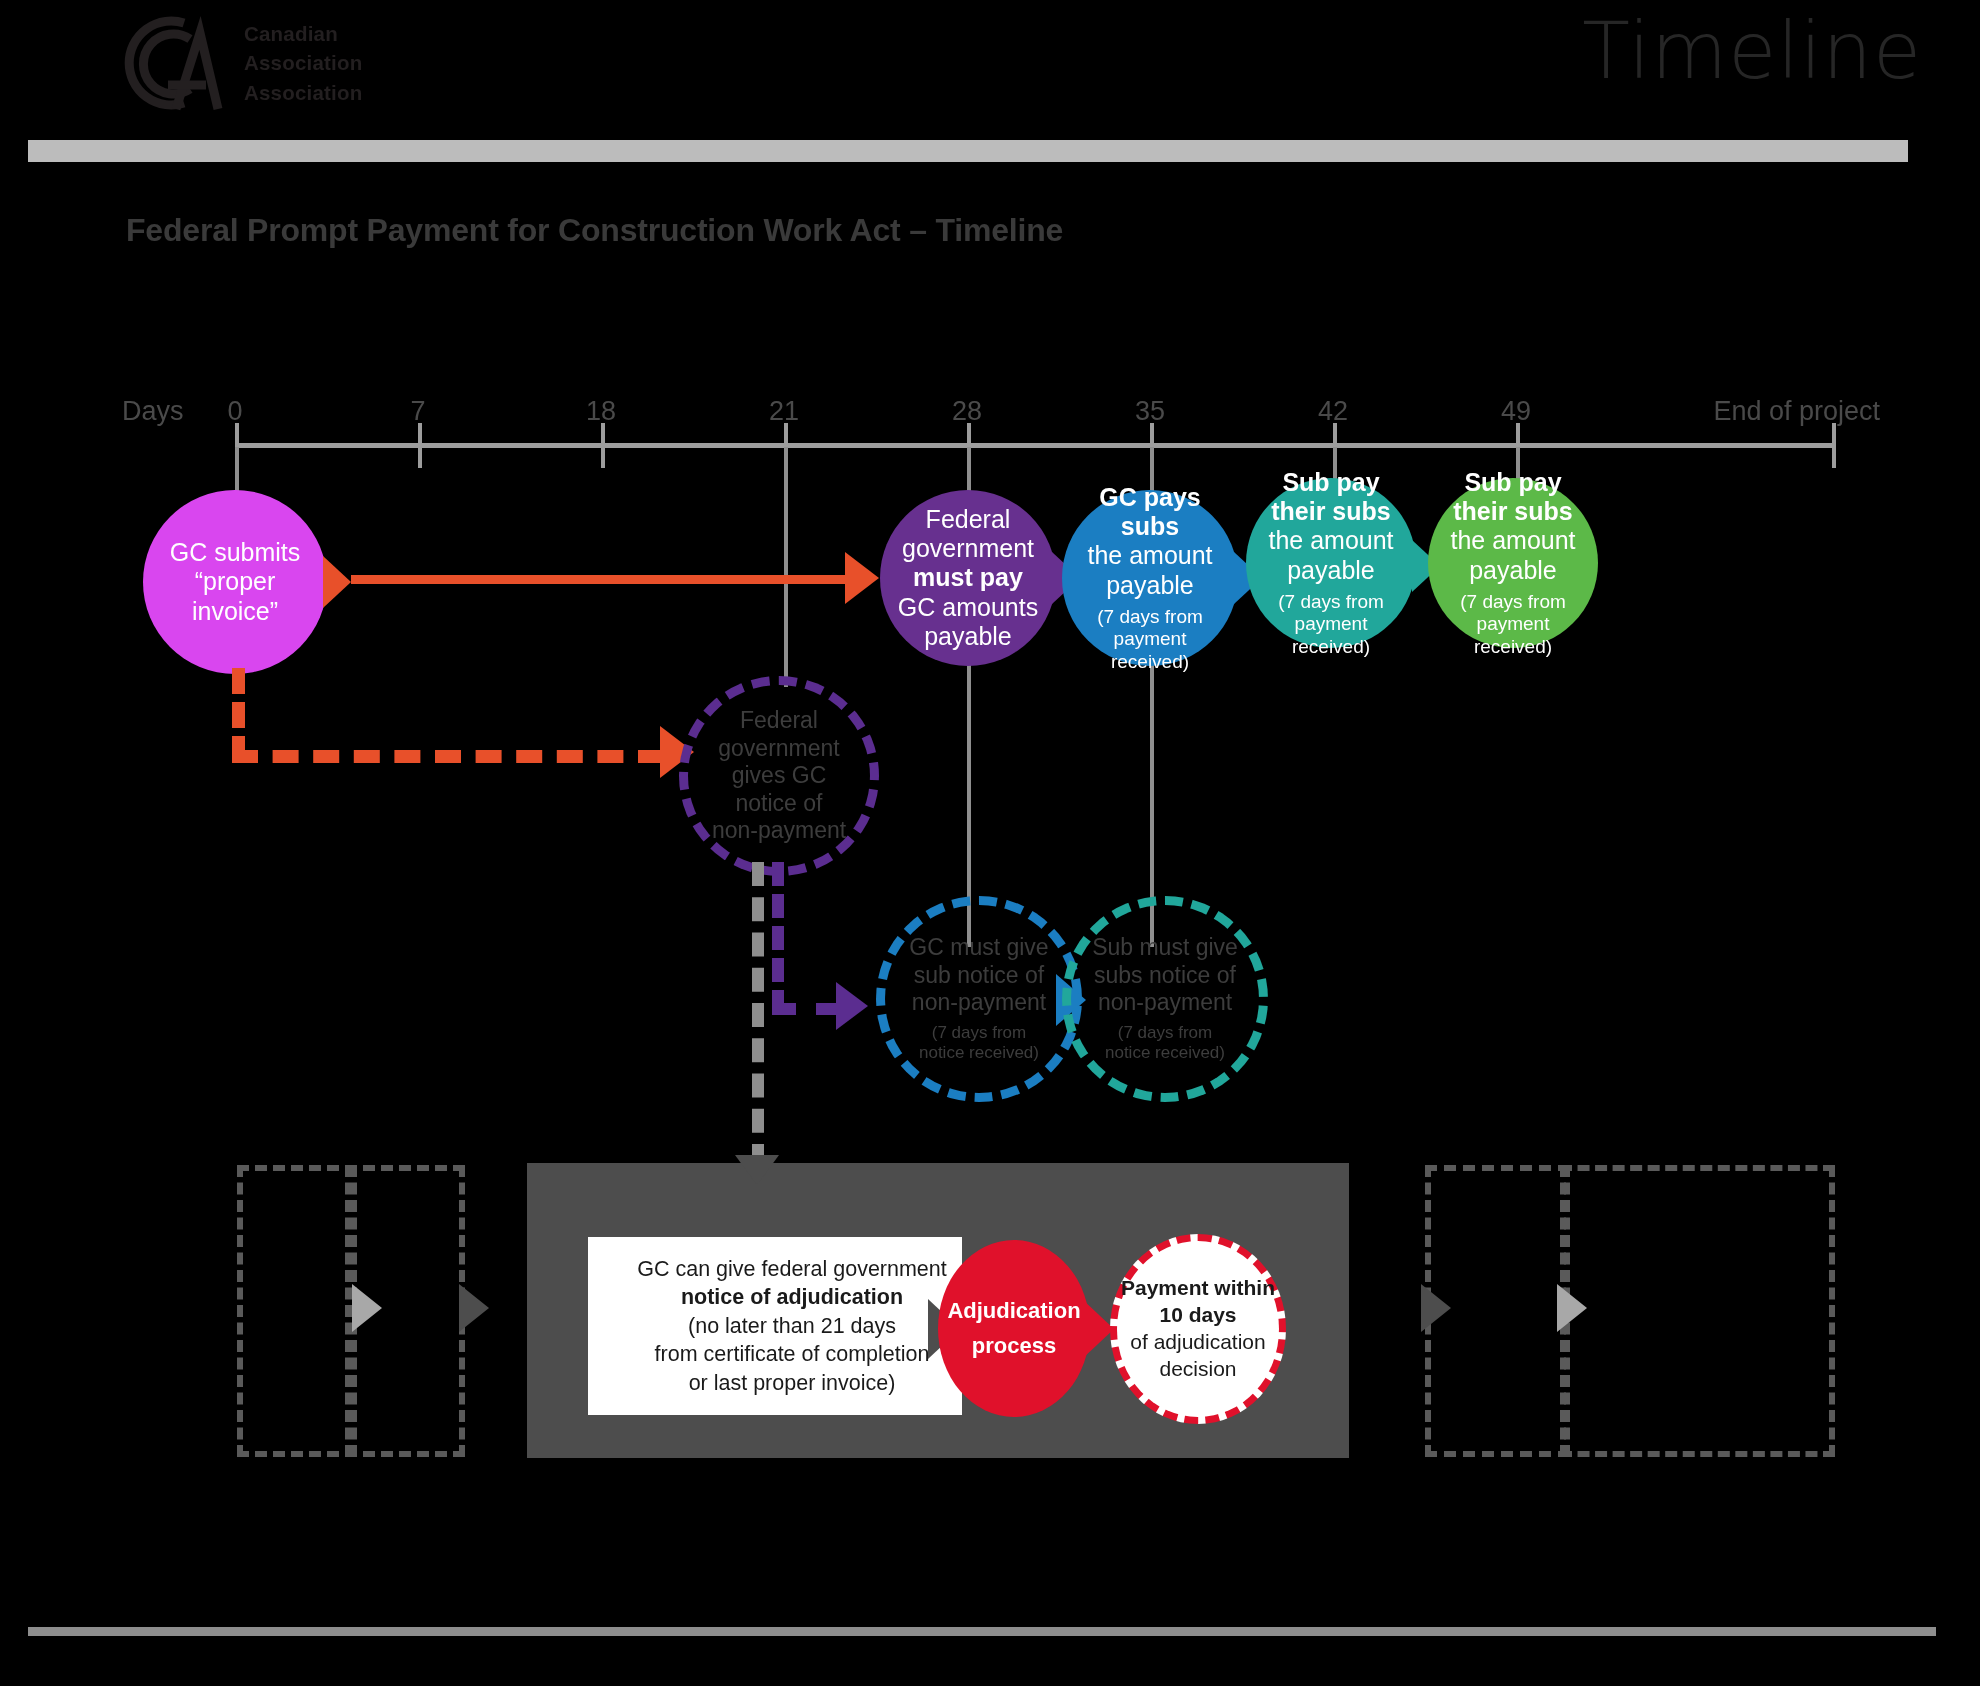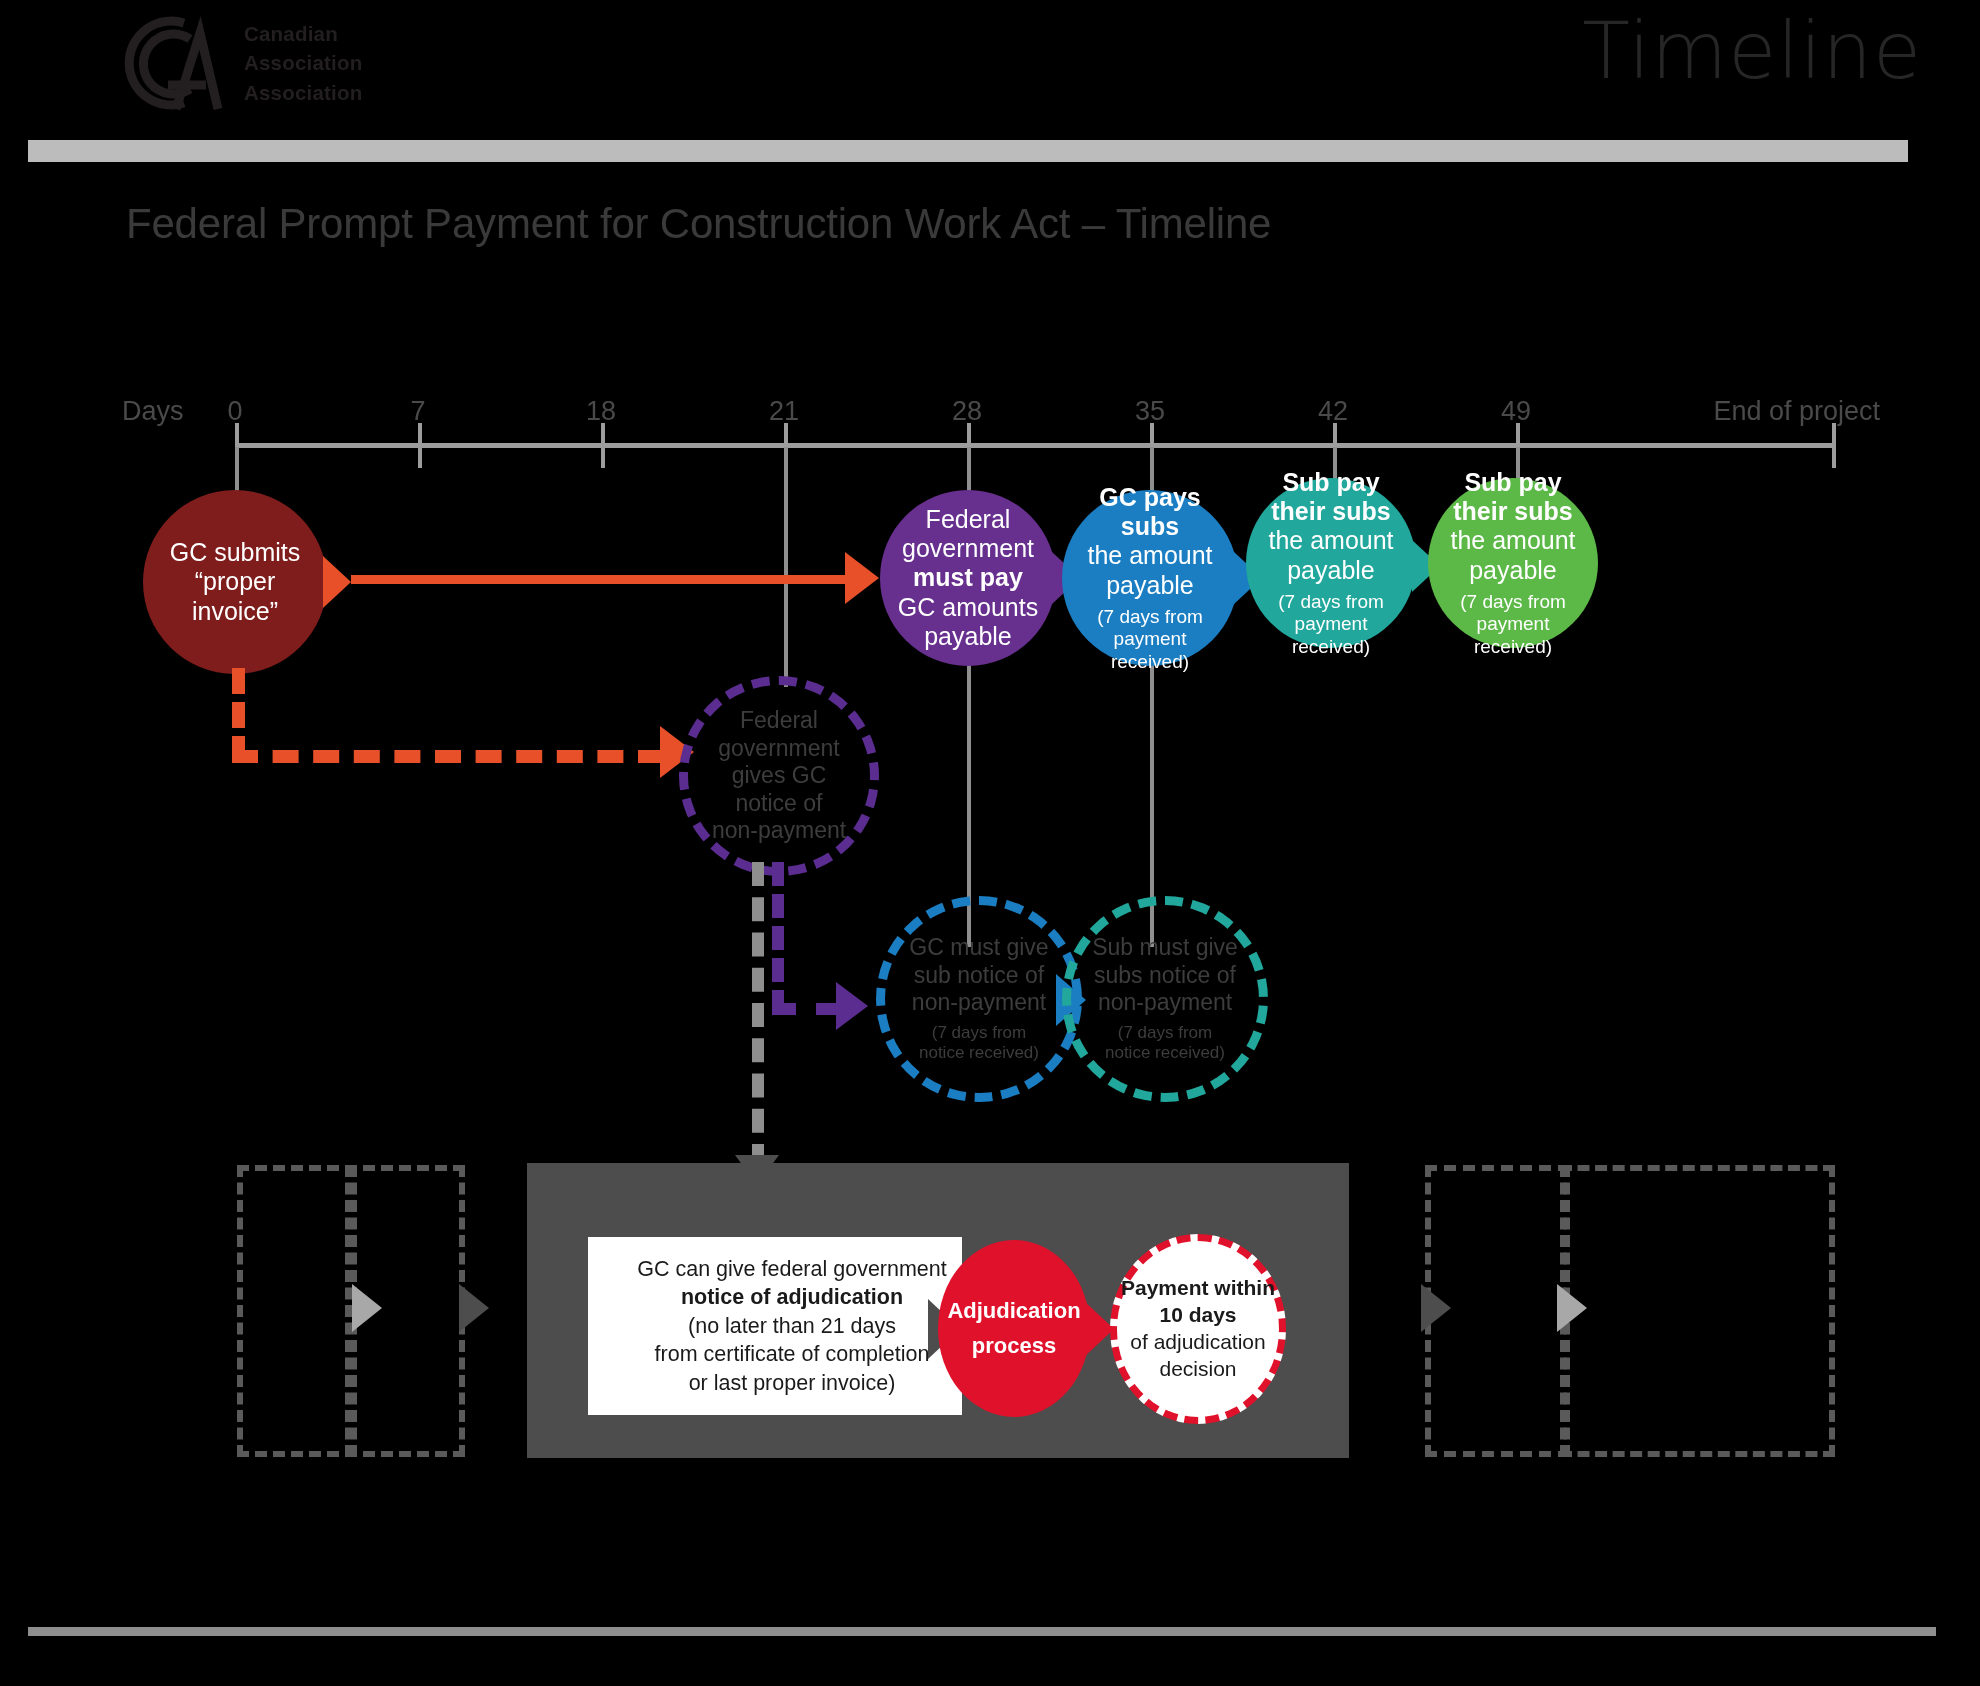--- a/index.html
+++ b/index.html
@@ -11,21 +11,21 @@
   .logo{position:absolute;left:118px;top:8px;width:360px;height:110px;display:flex;align-items:center;gap:18px;}
   .logo-mark{width:108px;height:100px;flex:0 0 auto;}
   .logo-text{display:flex;flex-direction:column;justify-content:center;gap:2px;
              font-weight:bold;font-size:20.5px;line-height:1.32;color:#231f20;letter-spacing:.2px;}
   .brand-title{position:absolute;right:58px;top:12px;font-size:78px;line-height:1;
                color:#262626;font-weight:300;letter-spacing:1px;
                font-family:"DejaVu Sans","Liberation Sans",sans-serif;}
   .top-rule{position:absolute;left:28px;top:140px;width:1880px;height:22px;background:#bcbcbc;}
   .bottom-rule{position:absolute;left:28px;top:1627px;width:1908px;height:9px;background:#8e8e8e;}
 
-  .page-title{position:absolute;left:126px;top:200px;font-size:42px;font-weight:normal;
+  .page-title{position:absolute;left:126px;top:212px;font-size:32px;font-weight:bold;
               color:#3a3a3a;letter-spacing:-.2px;white-space:nowrap;}
 
   
   .axis-line{position:absolute;left:235px;top:443px;width:1600px;height:5px;background:#9d9d9d;}
   .axis-label{position:absolute;font-size:27px;color:#4a4a4a;white-space:nowrap;
               transform:translateX(-50%);top:396px;}
   .axis-label.days{transform:none;left:122px;}
   .axis-label.eop{transform:translateX(-100%);}
   .tick{position:absolute;width:4px;background:#9d9d9d;top:423px;height:45px;}
   .stem{position:absolute;width:4px;background:#8f8f8f;}
@@ -126,21 +126,21 @@
   <div class="tick" style="left:1516px"></div>
   <div class="tick" style="left:1832px"></div>
 
   <div class="stem" style="left:235px;top:447px;height:50px"></div>
   <div class="stem" style="left:784px;top:447px;height:240px"></div>
   <div class="stem" style="left:967px;top:447px;height:500px"></div>
   <div class="stem" style="left:1150px;top:447px;height:500px"></div>
   <div class="stem" style="left:1333px;top:447px;height:50px"></div>
   <div class="stem" style="left:1516px;top:447px;height:50px"></div>
 
-  <div class="node" style="left:143px;top:490px;width:184px;height:184px;background:#7f1d1d">
+  <div class="node" style="left:143px;top:490px;width:184px;height:184px;background:#d946ef">
     <div class="n-txt">
       <span>GC submits</span><br>
       <span>“proper invoice”</span>
     </div>
   </div>
   <div class="ptr" style="left:323px;top:556px;border-left:28px solid #e8502a"></div>
   <div style="position:absolute;left:351px;top:575px;width:510px;height:9px;background:#e8502a"></div>
   <div style="position:absolute;left:845px;top:552px;width:0;height:0;border-top:26px solid transparent;border-bottom:26px solid transparent;border-left:34px solid #e8502a"></div>
 
   <div class="node" style="left:880px;top:490px;width:176px;height:176px;background:#67308f">

